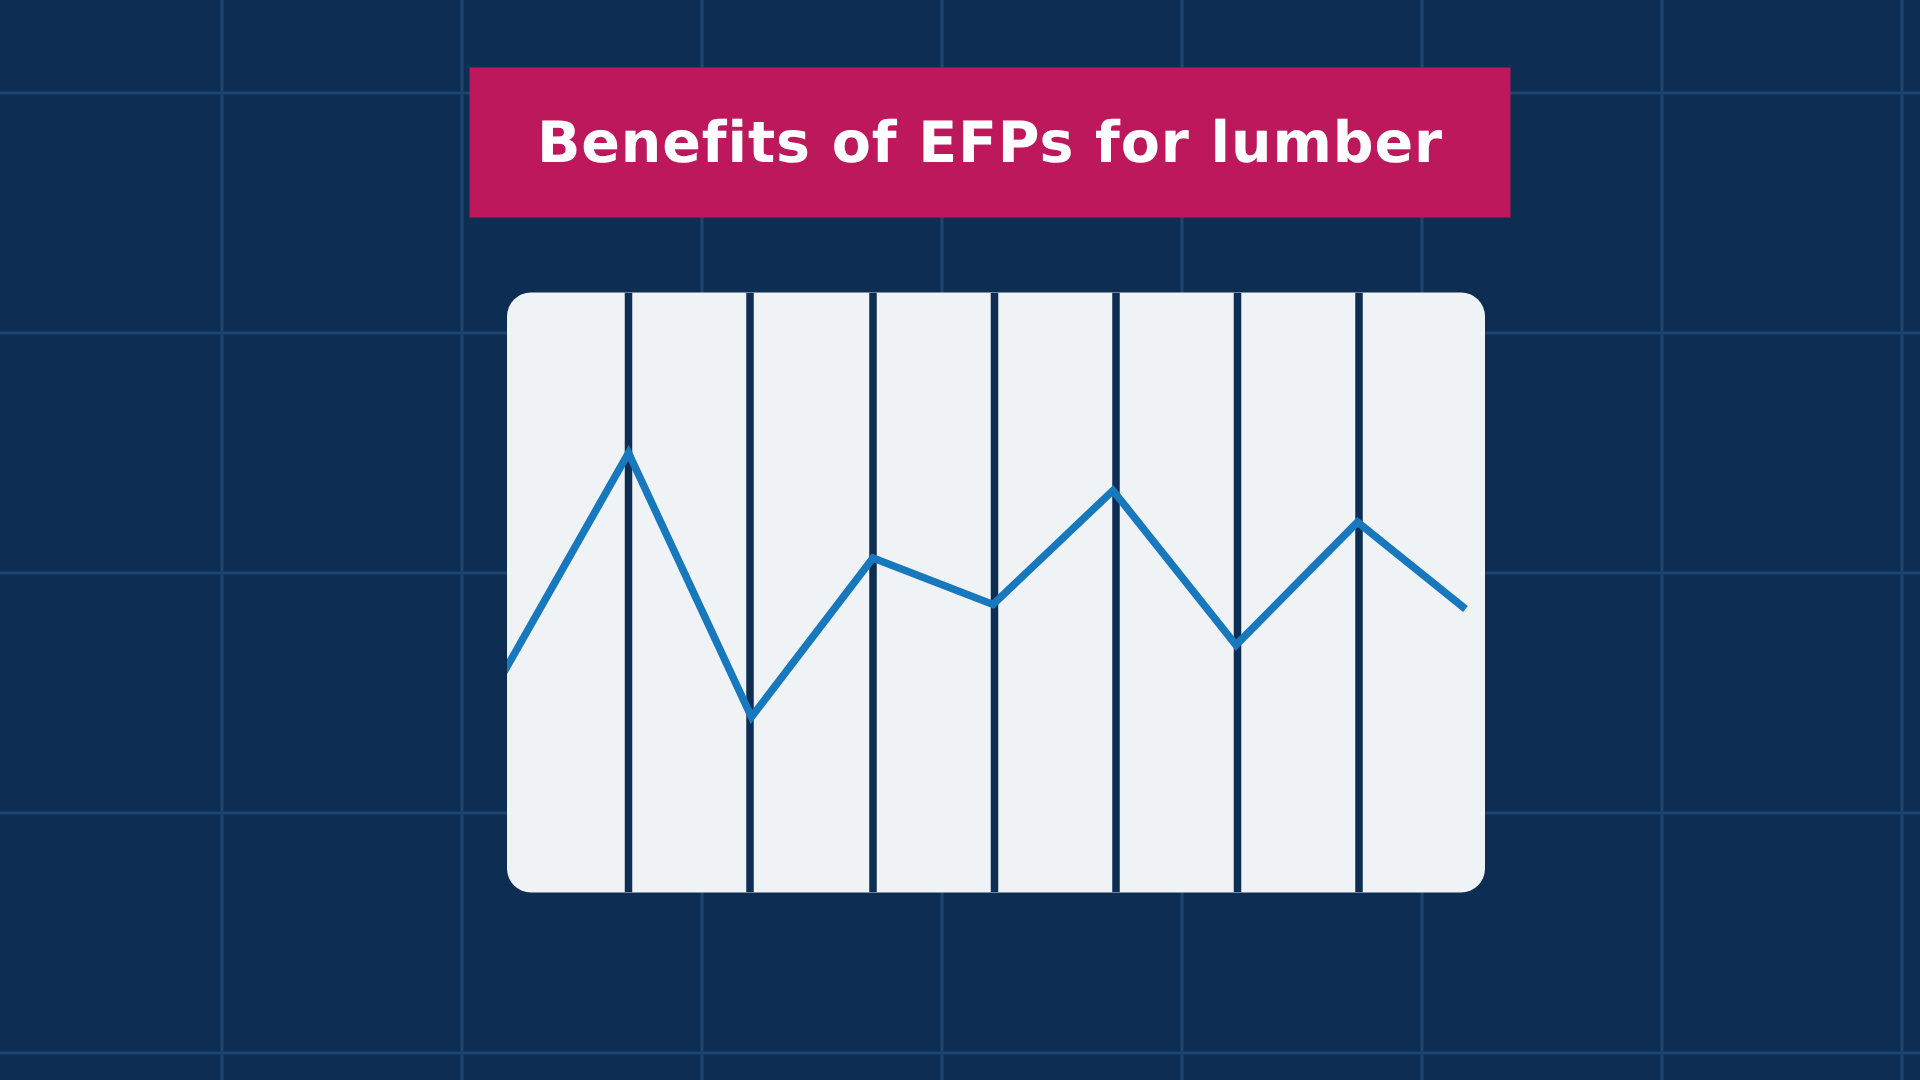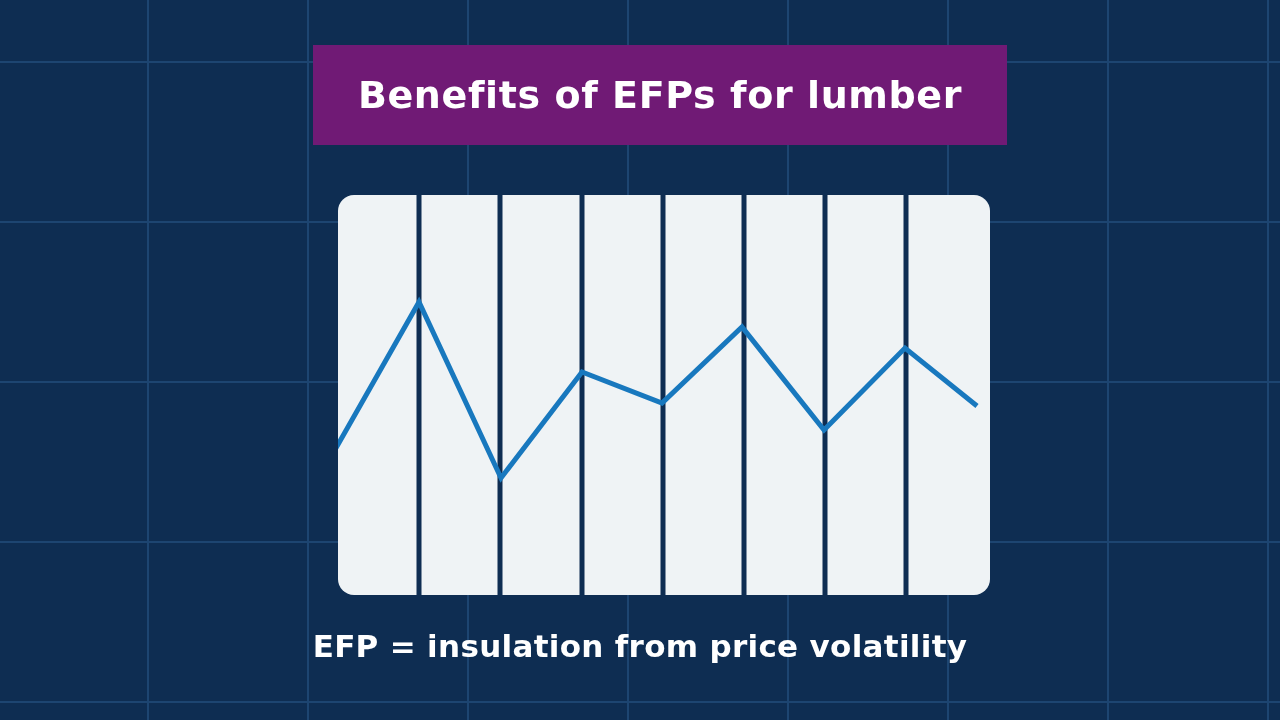--- a/index.html
+++ b/index.html
@@ -23,21 +23,21 @@
     z-index: 0;
   }
 
   
   #title-banner {
     position: absolute;
     left: 313px;
     top: 45px;
     width: 694px;
     height: 100px;
-    background: #701a75;
+    background: #be185d;
     z-index: 3;
     display: flex;
     align-items: center;
     justify-content: center;
   }
   #title-text {
     color: #ffffff;
     font-size: 38px;
     font-weight: bold;
     letter-spacing: 0.6px;
@@ -114,17 +114,14 @@
         <line x1="162" y1="0" x2="162" y2="400" stroke="#0e2d52" stroke-width="5"></line>
         <line x1="244" y1="0" x2="244" y2="400" stroke="#0e2d52" stroke-width="5"></line>
         <line x1="325" y1="0" x2="325" y2="400" stroke="#0e2d52" stroke-width="5"></line>
         <line x1="406" y1="0" x2="406" y2="400" stroke="#0e2d52" stroke-width="5"></line>
         <line x1="487" y1="0" x2="487" y2="400" stroke="#0e2d52" stroke-width="5"></line>
         <line x1="568" y1="0" x2="568" y2="400" stroke="#0e2d52" stroke-width="5"></line>
         <polyline points="-2,253 81,107 163,283 244,177 324,208 404,132 486,235 567,153 639,211" fill="none" stroke="#1878be" stroke-width="5" stroke-linejoin="miter" stroke-linecap="butt"></polyline>
       </svg>
   </div>
 
-  <div id="caption">
-    <span id="caption-text">EFP = insulation from price volatility</span>
-  </div>
 
 </div>
 
 </body></html>

